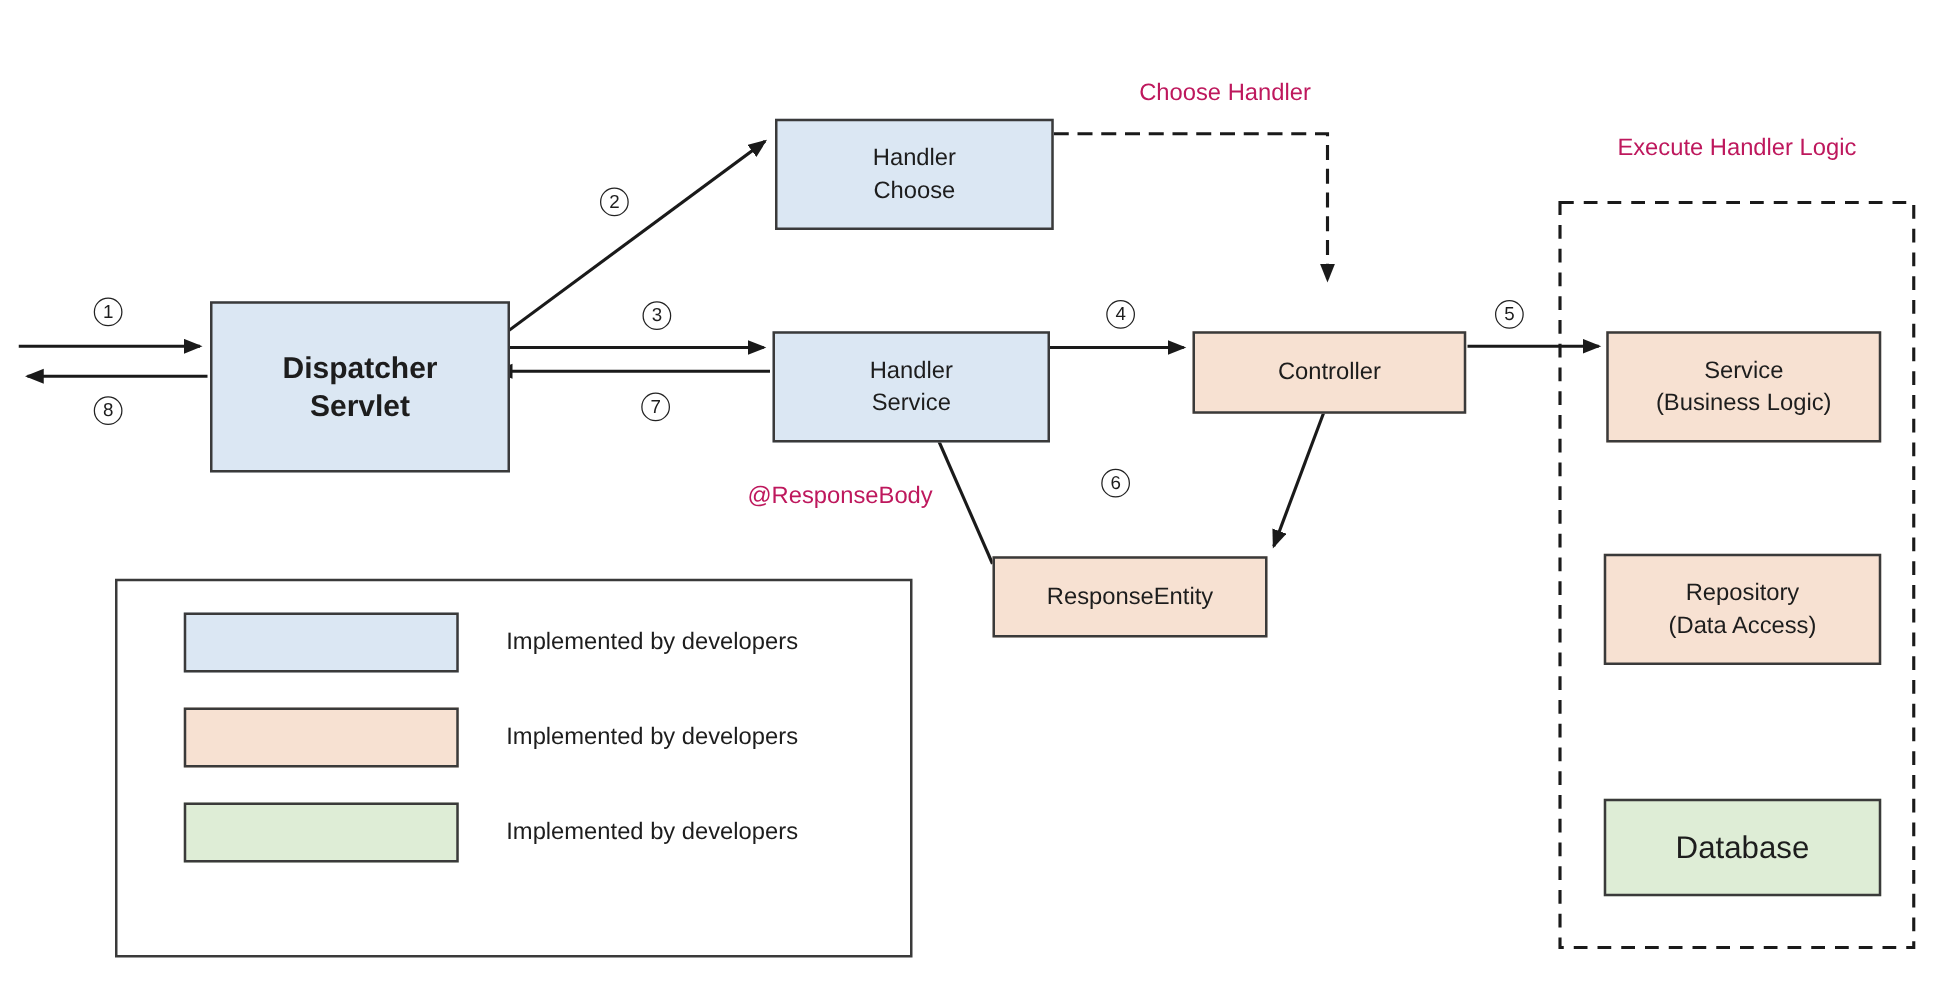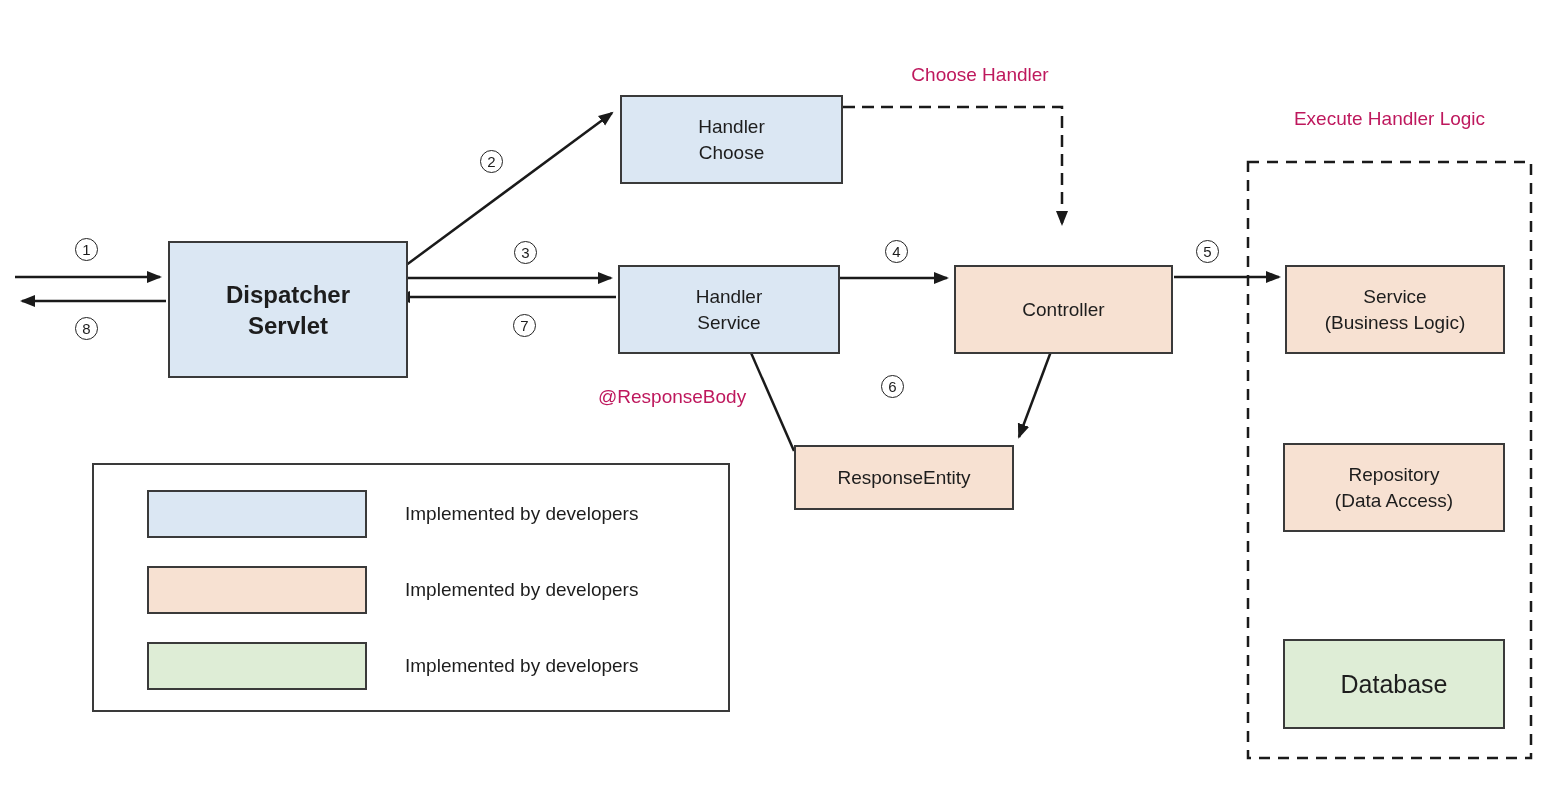--- a/index.html
+++ b/index.html
@@ -65,21 +65,21 @@
     white-space: nowrap;
     color: #be185d;
   }
   .centered { text-align: center; }
 
   .legend {
     position: absolute;
     left: 92px;
     top: 463px;
     width: 638px;
-    height: 249px;
+    height: 303px;
     box-sizing: border-box;
     border: 2px solid #3a3a3a;
     background: #ffffff;
   }
   .legend .swatch {
     position: absolute;
     left: 53px;
     width: 220px;
     height: 48px;
     box-sizing: border-box;
@@ -140,39 +140,39 @@
   <div class="node blue" style="left:620px; top:63px; width:223px; height:89px;">
     <span>Handler</span>
     <span>Choose</span>
   </div>
 
   <div class="node blue" style="left:618px; top:233px; width:222px; height:89px;">
     <span>Handler</span>
     <span>Service</span>
   </div>
 
-  <div class="node peach" style="left:954px; top:233px; width:219px; height:89px;">
+  <div class="node peach" style="left:954px; top:233px; width:219px; height:66px;">
     <span>Controller</span>
   </div>
 
   <div class="node peach" style="left:794px; top:413px; width:220px; height:65px;">
     <span>ResponseEntity</span>
   </div>
 
   <div class="node peach" style="left:1283px; top:411px; width:222px; height:89px;">
     <span>Repository</span>
     <span>(Data Access)</span>
   </div>
 
   <div class="node peach" style="left:1285px; top:233px; width:220px; height:89px;">
     <span>Service</span>
     <span>(Business Logic)</span>
   </div>
 
-  <div class="node green big" style="left:1283px; top:607px; width:222px; height:90px;">
+  <div class="node green big" style="left:1283px; top:607px; width:222px; height:78px;">
     <span>Database</span>
   </div>
 
   <span class="step-circle" style="left:75px;  top:238px;">1</span>
   <span class="step-circle" style="left:75px;  top:317px;">8</span>
   <span class="step-circle" style="left:480px; top:150px;">2</span>
   <span class="step-circle" style="left:514px; top:241px;">3</span>
   <span class="step-circle" style="left:513px; top:314px;">7</span>
   <span class="step-circle" style="left:885px; top:240px;">4</span>
   <span class="step-circle" style="left:1196px;top:240px;">5</span>

